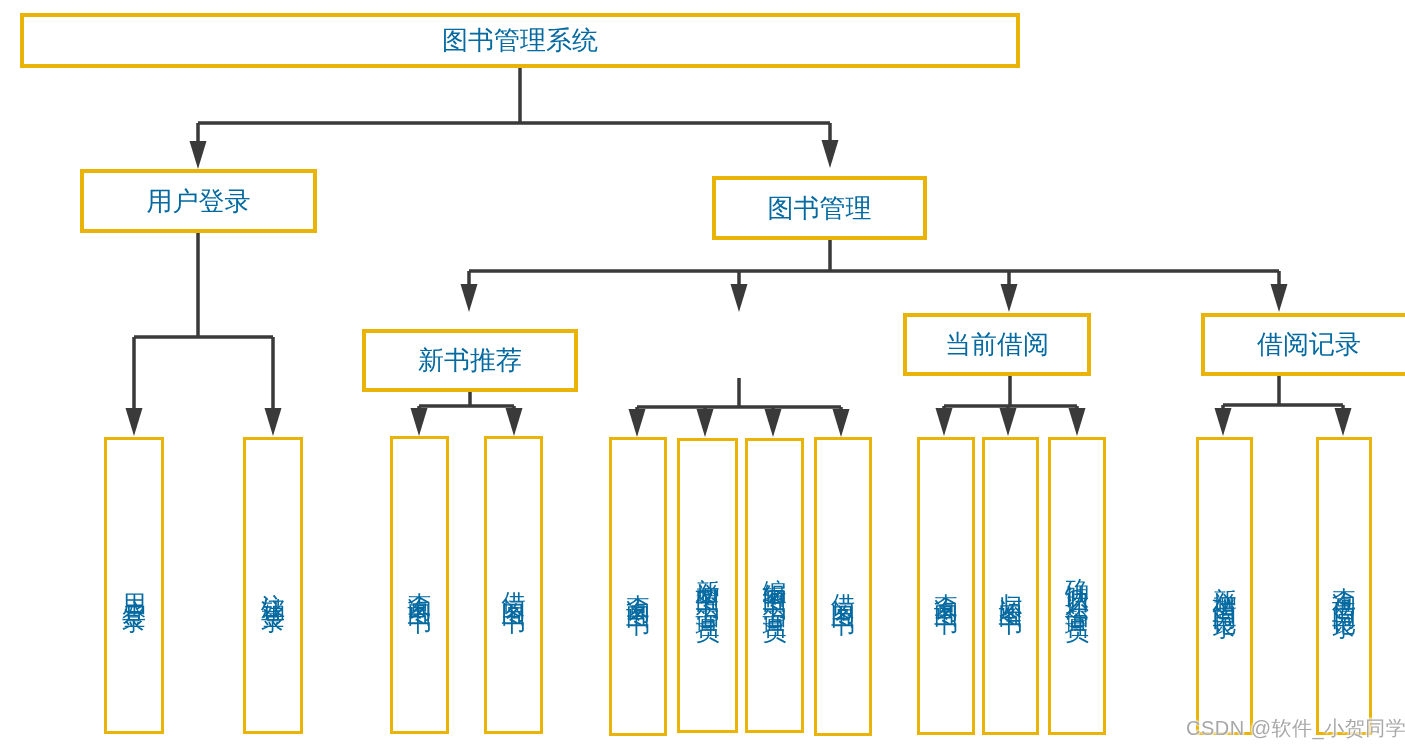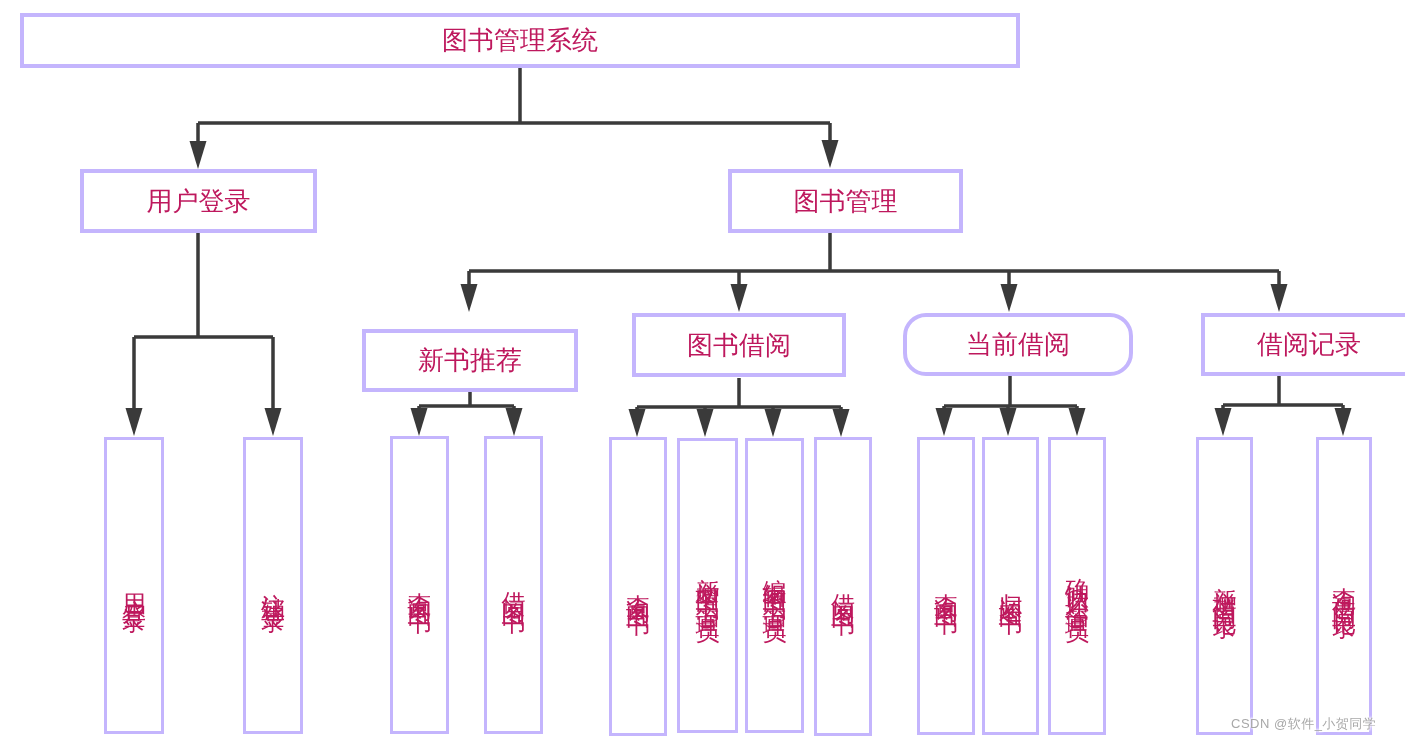--- a/index.html
+++ b/index.html
@@ -18,52 +18,51 @@
   .connectors {
     position: absolute;
     left: 0;
     top: 0;
     width: 1405px;
     height: 747px;
   }
   .box {
     position: absolute;
     box-sizing: border-box;
-    border: 4px solid #c4b5fd;
+    border: 4px solid #eab308;
     background: #ffffff;
     display: flex;
     align-items: center;
     justify-content: center;
-    color: #be185d;
+    color: #0369a1;
     font-size: 26px;
     text-align: center;
     white-space: nowrap;
   }
   .leaf {
     border-width: 3px;
   }
   .leaf .lbl {
     writing-mode: vertical-rl;
     text-orientation: mixed;
     font-size: 24px;
     letter-spacing: 6px;
     line-height: 1;
     white-space: nowrap;
   }
   .watermark {
     position: absolute;
     left: 1186px;
     top: 715px;
-    font-size: 13px;
+    font-size: 20px;
     color: #a8a8a8;
     letter-spacing: 0.5px;
     white-space: nowrap;
     z-index: 10;
     text-shadow: 1px 1px 2px #ffffff, -1px -1px 2px #ffffff, 0 0 3px #ffffff;
-    margin-left: 45px;
   }
 </style>
 </head>
 <body>
 
 <div class="canvas">
 
   <svg class="connectors" viewBox="0 0 1405 747" xmlns="http://www.w3.org/2000/svg">
     <g stroke="#3a3a3a" stroke-width="3.5" fill="none">
 
@@ -104,31 +103,28 @@
     </g>
   </svg>
 
   <div class="box" style="left:20px; top:13px; width:1000px; height:55px;">
     <span class="lbl">图书管理系统</span>
   </div>
 
   <div class="box" style="left:80px; top:169px; width:237px; height:64px;">
     <span class="lbl">用户登录</span>
   </div>
-  <div class="box" style="left:712px; top:169px; width:235px; height:64px;margin-left:16px;">
+  <div class="box" style="left:712px; top:176px; width:215px; height:64px;">
     <span class="lbl">图书管理</span>
   </div>
 
   <div class="box" style="left:362px; top:329px; width:216px; height:63px;">
     <span class="lbl">新书推荐</span>
   </div>
-  <div class="box" style="left:632px; top:313px; width:214px; height:64px;">
-    <span class="lbl">图书借阅</span>
-  </div>
-  <div class="box" style="left:903px; top:313px; width:230px; height:63px;border-radius:23px;">
+  <div class="box" style="left:903px; top:313px; width:188px; height:63px;">
     <span class="lbl">当前借阅</span>
   </div>
   <div class="box" style="left:1171px; top:313px; width:216px; height:63px;margin-left:30px;">
     <span class="lbl">借阅记录</span>
   </div>
 
   <div class="box leaf" style="left:104px; top:437px; width:60px; height:297px;">
     <span class="lbl">用户登录</span>
   </div>
   <div class="box leaf" style="left:243px; top:437px; width:60px; height:297px;">

